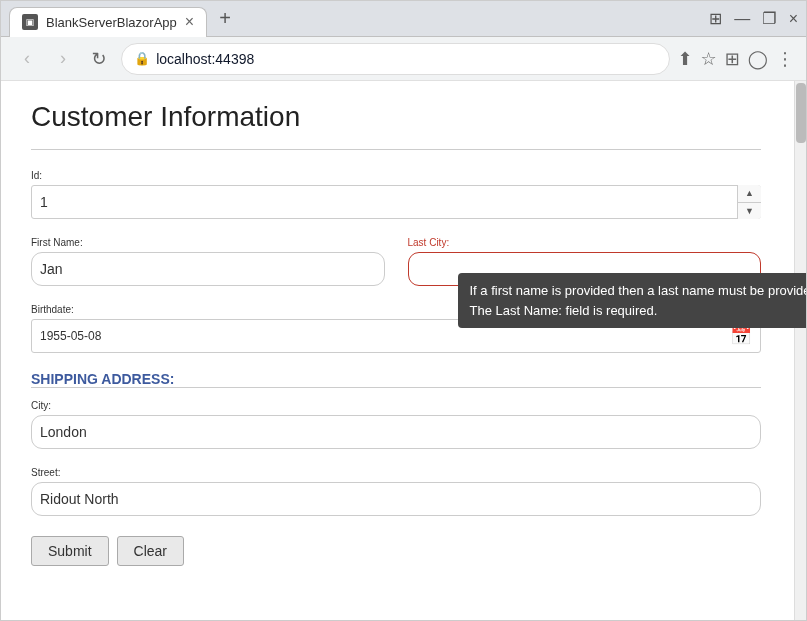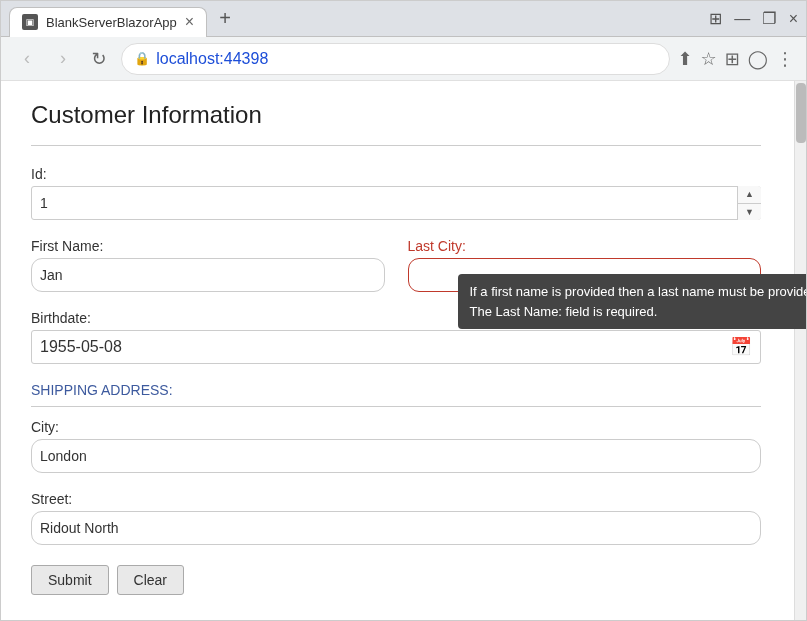--- a/index.html
+++ b/index.html
@@ -115,22 +115,22 @@
       border-radius: 16px;
       display: flex;
       align-items: center;
       padding: 0 12px;
       gap: 6px;
     }
 
     .url-lock { font-size: 13px; color: #555; }
 
     .url-text {
-      font-size: 16px;
-      color: #1d4ed8;
+      font-size: 14px;
+      color: #0f172a;
       flex: 1;
     }
 
     .address-bar-actions {
       display: flex;
       gap: 8px;
       align-items: center;
     }
 
     .address-bar-actions span {
@@ -164,38 +164,38 @@
       border-radius: 4px;
       margin: 2px auto;
     }
 
     .content-area {
       padding: 20px 30px;
       max-width: 790px;
     }
 
     h1 {
-      font-size: 24px;
+      font-size: 28px;
       font-weight: normal;
       color: #222;
       margin-bottom: 16px;
     }
 
     .divider {
       border: none;
       border-top: 1px solid #ccc;
       margin-bottom: 20px;
     }
 
     .field-group {
       margin-bottom: 18px;
     }
 
     .field-label {
-      font-size: 14px;
+      font-size: 10px;
       color: #333;
       margin-bottom: 4px;
       display: block;
     }
 
     .field-label.required {
       color: #c0392b;
     }
 
     .text-input {
@@ -300,43 +300,42 @@
     .date-input-wrapper {
       position: relative;
     }
 
     .date-input {
       width: 100%;
       height: 34px;
       border: 1px solid #ccc;
       border-radius: 3px;
       padding: 0 36px 0 8px;
-      font-size: 16px;
+      font-size: 12px;
       color: #333;
       outline: none;
     }
 
     .calendar-icon {
       position: absolute;
       right: 8px;
       top: 50%;
       transform: translateY(-50%);
       font-size: 18px;
       color: #555;
       cursor: pointer;
     }
 
     
     .section-header {
       font-size: 14px;
-      font-weight: normal;
+      font-weight: bold;
       color: #3d5a9e;
       text-transform: uppercase;
       margin-bottom: 12px;
-      padding-bottom: 8px;
       border-bottom: 1px solid #ccc;
     }
 
     
     .button-row {
       display: flex;
       gap: 8px;
       margin-top: 20px;
     }
 

